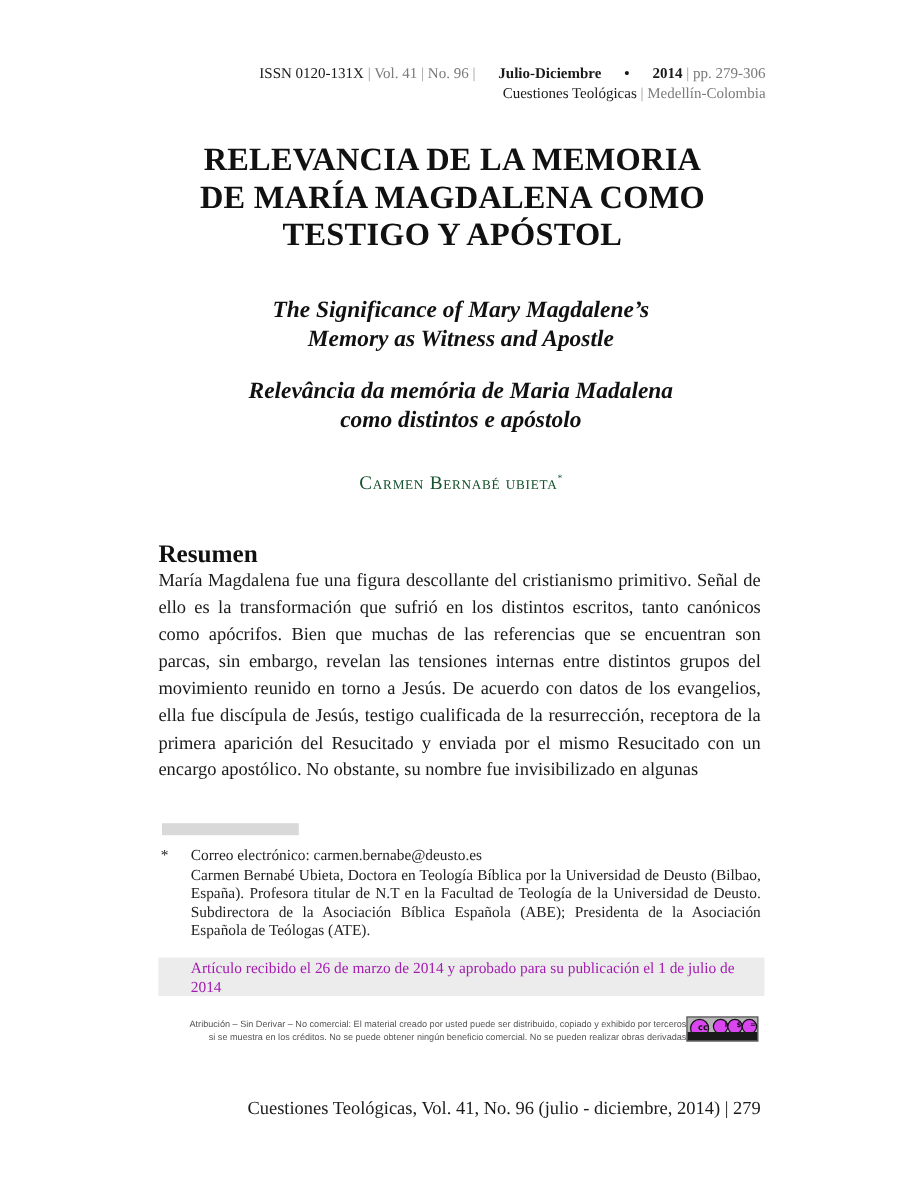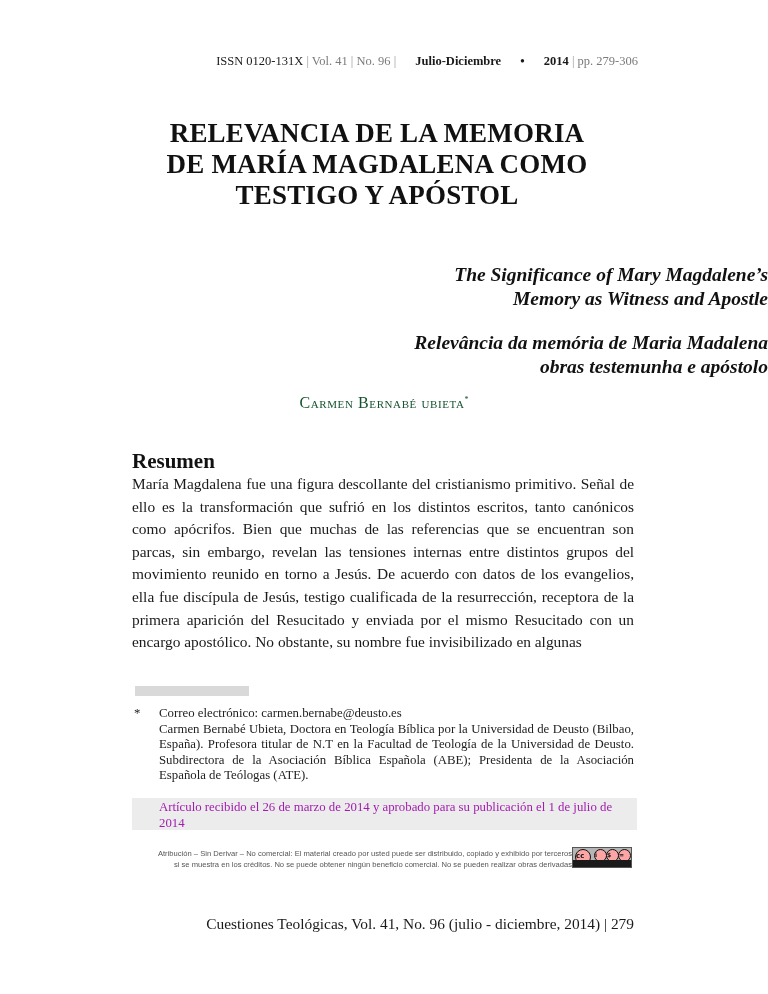--- a/index.html
+++ b/index.html
@@ -8,22 +8,22 @@
 
   .header { position: absolute; right: 130px; top: 53px; text-align: right;
             font-size: 12.5px; line-height: 17px; color: #1a1a1a; }
   .header .muted { color: #7a7a7a; }
   .header .bold { font-weight: bold; margin-left: 16px; }
   .header .sep { color: #9a9a9a; }
 
   .title { position: absolute; left: 0; width: 754px; top: 118px; text-align: center;
            font-weight: bold; font-size: 27px; line-height: 31px; letter-spacing: 0.2px; color: #111; }
 
-  .subtitle { position: absolute; left: 0; width: 768px; text-align: right;
-              font-style: italic; font-weight: bold; font-size: 19.5px; line-height: 24px; color: #111; margin-top: 16px; }
+  .subtitle { position: absolute; left: 0; width: 768px; text-align: center;
+              font-style: italic; font-weight: bold; font-size: 19.5px; line-height: 24px; color: #111; }
   .sub-en { top: 247px; }
   .sub-pt { top: 315px; }
 
   .author { position: absolute; left: 0; width: 768px; top: 394px; text-align: center;
             font-variant: small-caps; font-size: 16px; letter-spacing: 0.6px; color: #14532d; }
   .author sup { font-size: 8px; vertical-align: super; letter-spacing: 0; }
 
   .abstract-heading { position: absolute; left: 132px; top: 449px; font-weight: bold;
                       font-size: 21px; color: #111; }
   .abstract-body { position: absolute; left: 132px; width: 502px; top: 473px;
@@ -40,23 +40,23 @@
               background: #ececec; font-size: 12.8px; line-height: 15.5px; color: #a21caf; }
   .received .rc-text { margin-left: 27px; padding-top: 2px; margin-right: 4px; }
 
   .license { position: absolute; left: 138px; top: 848px; width: 434px; text-align: right;
              font-family: "Liberation Sans", "DejaVu Sans", sans-serif; font-size: 7.6px;
              line-height: 11px; color: #555; }
   .cc-badge { position: absolute; left: 572px; top: 847px; width: 60px; height: 21px; background: #b5b5b5;
               border: 1px solid #555; box-sizing: border-box; }
   .cc-badge .cc-bottom { position: absolute; left: 0; right: 0; bottom: 0; height: 7px; background: #1a1a1a; }
   .cc-badge .cc-circle { position: absolute; top: 1px; width: 13px; height: 13px; border-radius: 50%;
-                         background: #fca5a5; border: 1.5px solid #111; box-sizing: border-box;
+                         background: #d946ef; border: 1.5px solid #111; box-sizing: border-box;
                          font-family: "DejaVu Sans", sans-serif; font-size: 6px; font-weight: bold;
-                         line-height: 10px; text-align: left; color: #111; }
+                         line-height: 10px; text-align: right; color: #111; }
   .cc-badge .cc-main { left: 2px; width: 16px; height: 16px; top: 1px; line-height: 13px; font-size: 7px; }
   .cc-badge .c1 { left: 21px; }
   .cc-badge .c2 { left: 33px; }
   .cc-badge .c3 { left: 45px; }
 
   .footer { position: absolute; right: 134px; top: 915px; font-size: 15.4px; color: #1a1a1a; }
   .footer .page { font-weight: normal; }
 </style>
 </head>
 <body>
@@ -68,36 +68,41 @@
     <span class="muted">Vol. 41</span>
     <span class="sep">|</span>
     <span class="muted">No. 96</span>
     <span class="sep">|</span>
     <span class="bold">Julio-Diciembre</span>
     <span class="bold">•</span>
     <span class="bold">2014</span>
     <span class="sep">|</span>
     <span class="muted">pp. 279-306</span>
   </div>
+  <div>
+    <span>Cuestiones Teológicas</span>
+    <span class="sep">|</span>
+    <span class="muted">Medellín-Colombia</span>
+  </div>
 </div>
 
 <div class="title">
   <div>RELEVANCIA DE LA MEMORIA</div>
   <div>DE MARÍA MAGDALENA COMO</div>
   <div>TESTIGO Y APÓSTOL</div>
 </div>
 
 <div class="subtitle sub-en">
   <div>The Significance of Mary Magdalene’s</div>
   <div>Memory as Witness and Apostle</div>
 </div>
 
 <div class="subtitle sub-pt">
   <div>Relevância da memória de Maria Madalena</div>
-  <div>obras testemunha e apóstolo</div>
+  <div>como distintos e apóstolo</div>
 </div>
 
 <div class="author">
   <span>Carmen Bernabé ubieta</span><sup>*</sup>
 </div>
 
 <div class="abstract-heading">Resumen</div>
 <div class="abstract-body">María Magdalena fue una figura descollante del cristianismo primitivo. Señal de ello es la transformación que sufrió en los distintos escritos, tanto canónicos como apócrifos. Bien que muchas de las referencias que se encuentran son parcas, sin embargo, revelan las tensiones internas entre distintos grupos del movimiento reunido en torno a Jesús. De acuerdo con datos de los evangelios, ella fue discípula de Jesús, testigo cualificada de la resurrección, receptora de la primera aparición del Resucitado y enviada por el mismo Resucitado con un encargo apostólico. No obstante, su nombre fue invisibilizado en algunas</div>
 
 <div class="fn-rule"></div>

